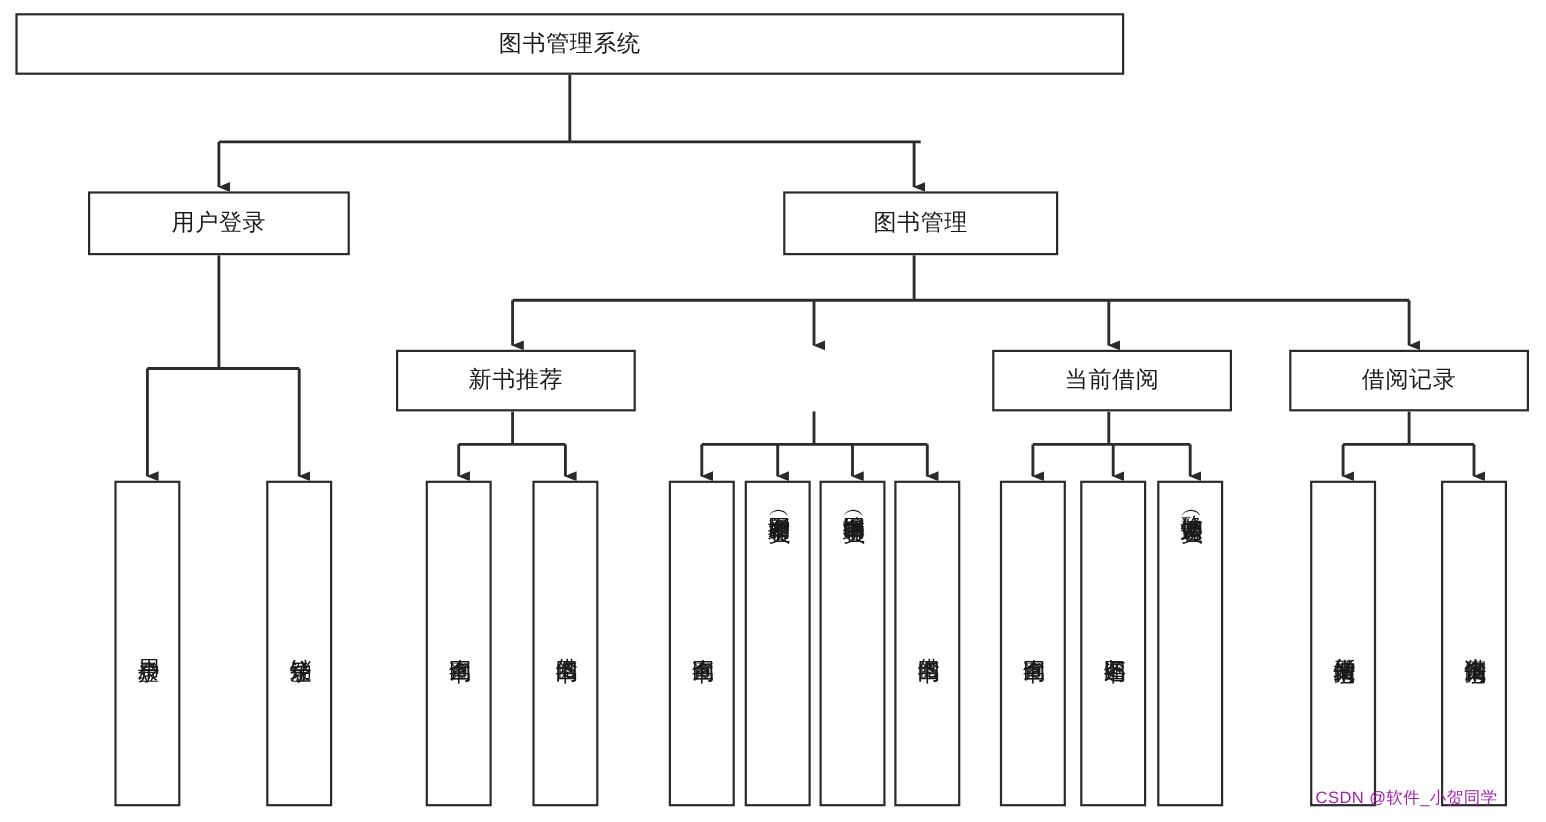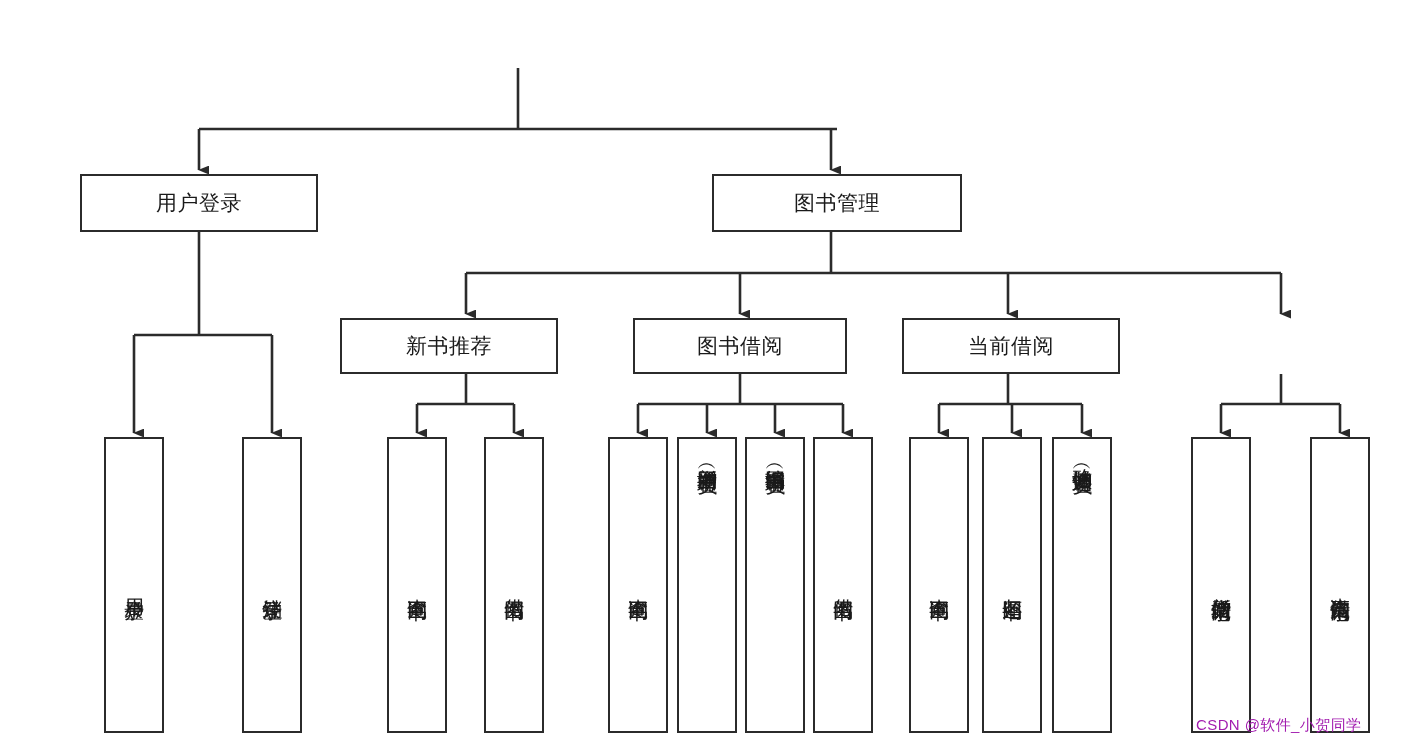--- a/index.html
+++ b/index.html
@@ -128,37 +128,40 @@
     </g>
 
     <g stroke="#2b2b2b" stroke-width="2.6" fill="none">
       <path d="M1281,374 L1281,404"></path>
       <path d="M1221,404 L1340,404"></path>
       <path d="M1221,404 L1221,433" marker-end="url(#arrowhead)"></path>
       <path d="M1340,404 L1340,433" marker-end="url(#arrowhead)"></path>
     </g>
   </svg>
 
+  <div class="node-box" style="left:14px; top:12px; width:1008px; height:56px;">
+    <span class="node-label-h">图书管理系统</span>
+  </div>
 
   <div class="node-box" style="left:80px; top:174px; width:238px; height:58px;">
     <span class="node-label-h">用户登录</span>
   </div>
   <div class="node-box" style="left:712px; top:174px; width:250px; height:58px;">
     <span class="node-label-h">图书管理</span>
   </div>
 
-  <div class="node-box" style="left:340px; top:318px; width:218px; height:56px;">
+  <div class="node-box" style="left:360px; top:318px; width:218px; height:56px;">
     <span class="node-label-h">新书推荐</span>
-  </div>
-  <div class="node-box" style="left:633px; top:318px; width:214px; height:56px;">
-    <span class="node-label-h">图书借阅</span>
   </div>
   <div class="node-box" style="left:902px; top:318px; width:218px; height:56px;justify-content:center;">
     <span class="node-label-h">当前借阅</span>
   </div>
+  <div class="node-box" style="left:1172px; top:318px; width:218px; height:56px;">
+    <span class="node-label-h">借阅记录</span>
+  </div>
 
   <div class="node-box leaf-box center-v" style="left:104px; top:437px; width:60px; height:296px;">
     <span class="node-label-v">用户登录</span>
   </div>
   <div class="node-box leaf-box center-v" style="left:242px; top:437px; width:60px; height:296px;">
     <span class="node-label-v">注销登录</span>
   </div>
 
   <div class="node-box leaf-box center-v" style="left:387px; top:437px; width:60px; height:296px;">
     <span class="node-label-v">查询图书</span>

